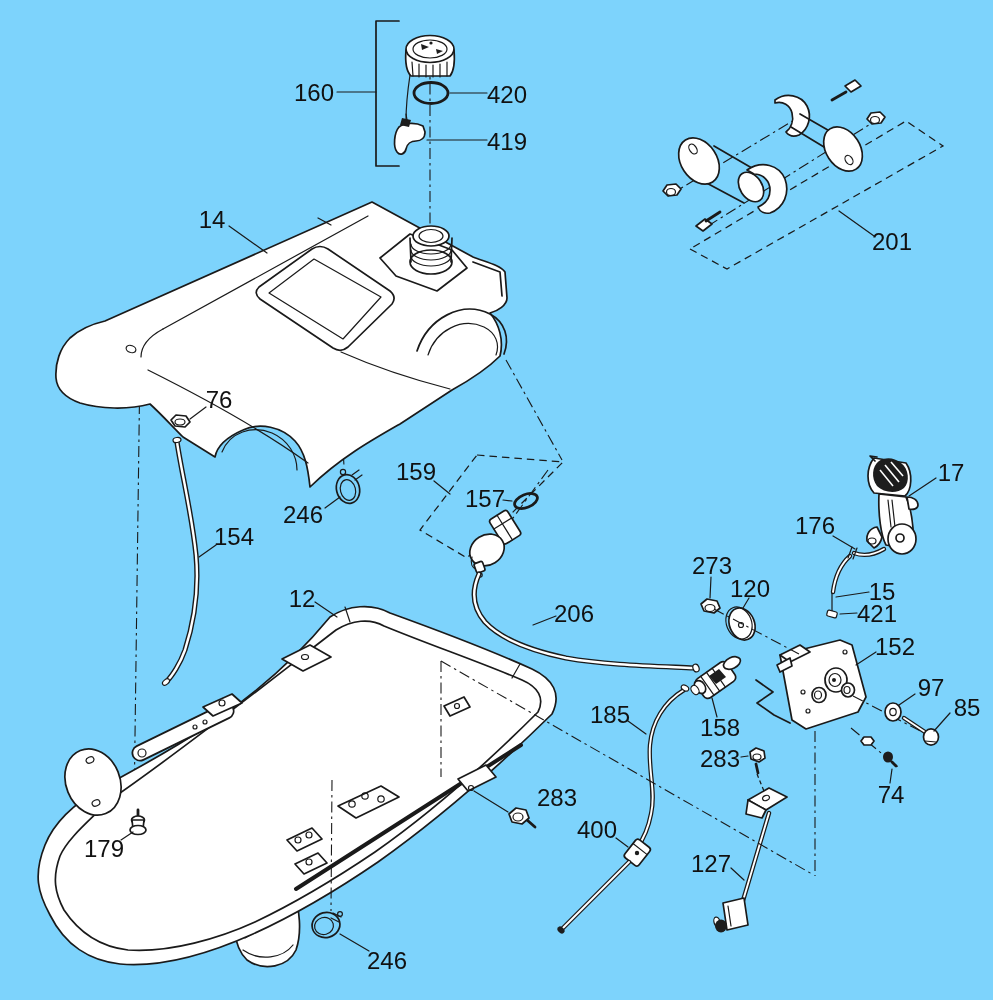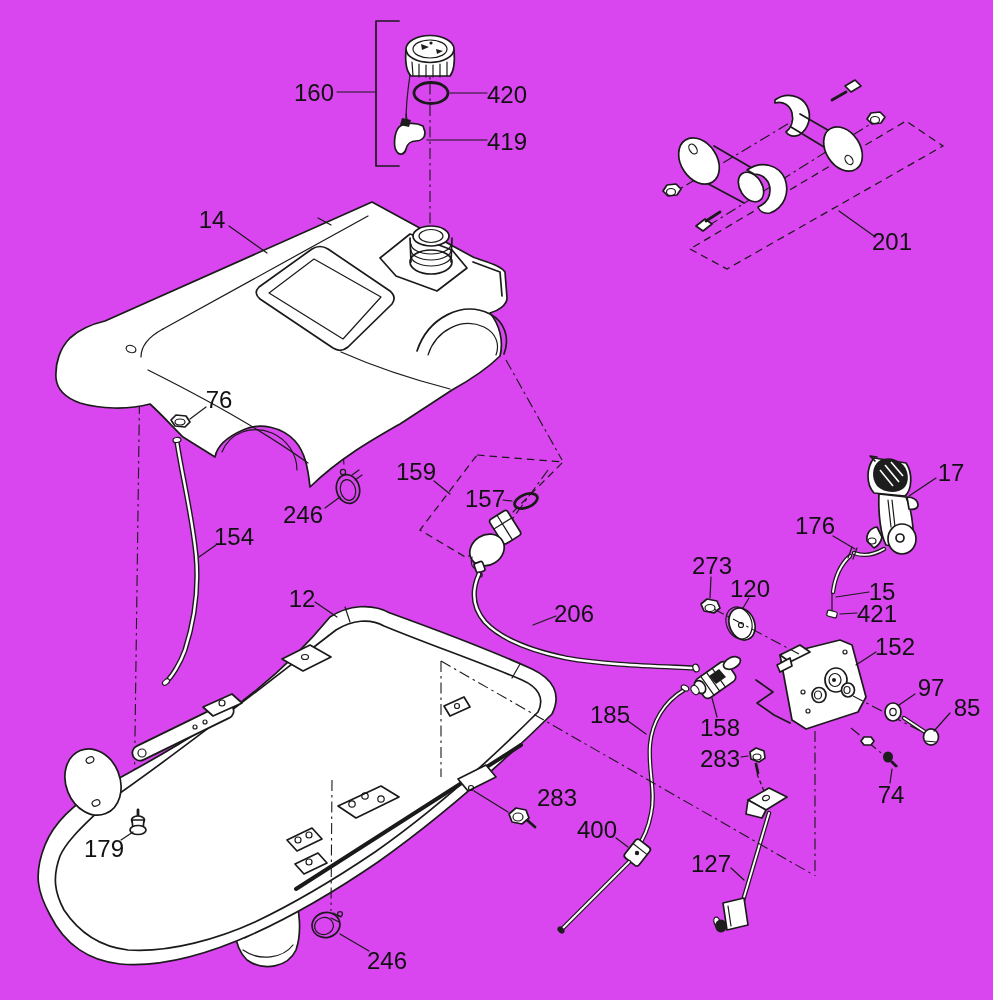--- a/index.html
+++ b/index.html
@@ -1,16 +1,16 @@
 <!DOCTYPE html>
 <html><head>
 <meta charset="utf-8">
 <style>
   html,body{margin:0;padding:0;background:#fff;}
-  .page{width:993px;height:1000px;position:relative;background:#d946ef;overflow:hidden;}
+  .page{width:993px;height:1000px;position:relative;background:#7dd3fc;overflow:hidden;}
   svg{display:block;}
   .s  {fill:none;stroke:#1a1a1a;stroke-width:1.7;stroke-linecap:round;stroke-linejoin:round;}
   .sf {fill:#ffffff;stroke:#1a1a1a;stroke-width:1.7;stroke-linejoin:round;stroke-linecap:round;}
   .thin{stroke-width:1.2;}
   .thk{stroke-width:2.8;}
   .ld {fill:none;stroke:#1a1a1a;stroke-width:1.2;stroke-linecap:round;}
   .dd {fill:none;stroke:#1a1a1a;stroke-width:1.1;stroke-dasharray:11 4 2.5 4;}
   .dash{fill:none;stroke:#1a1a1a;stroke-width:1.25;stroke-dasharray:7.5 5;}
   .t5 {fill:none;stroke:#1a1a1a;stroke-width:5.2;stroke-linecap:round;}
   .t5w{fill:none;stroke:#ffffff;stroke-width:2.4;stroke-linecap:round;}

